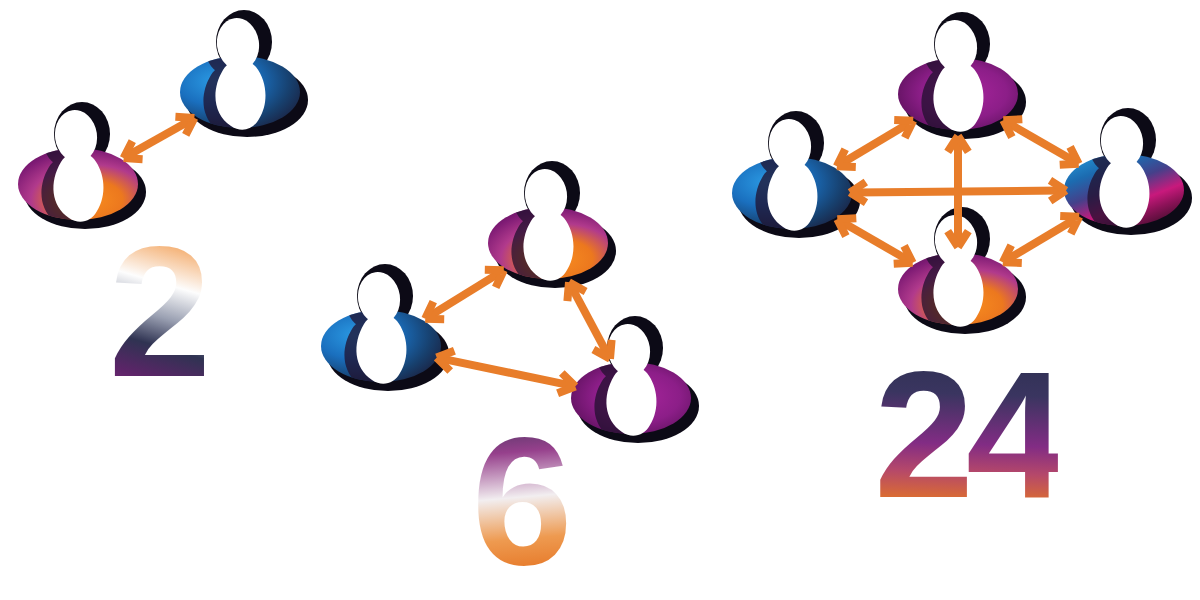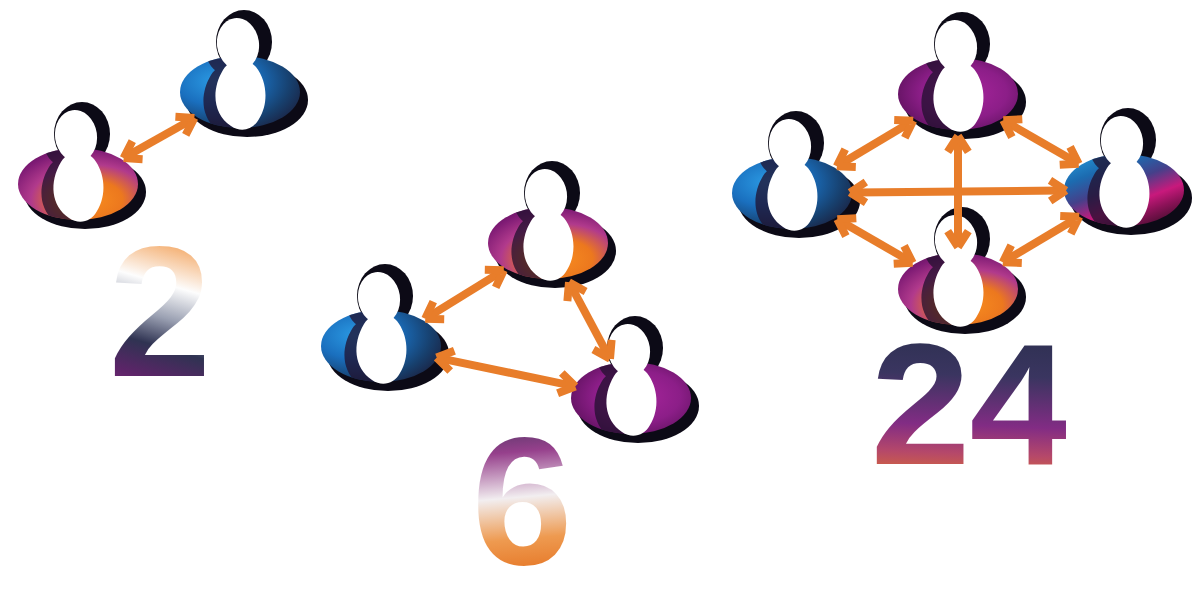--- a/index.html
+++ b/index.html
@@ -272,14 +272,14 @@
         </g>
         <g stroke="#E87D2A" stroke-width="8" fill="none" stroke-linejoin="miter">
           <line x1="1007.1" y1="259.7" x2="1074.9" y2="219.3"></line>
           <path d="M 1021.8 263.0 L 1002.8 262.3 M 1011.2 245.3 L 1002.8 262.3"></path>
           <path d="M 1060.2 216.0 L 1079.2 216.7 M 1070.8 233.7 L 1079.2 216.7"></path>
         </g>
       </g>
     </svg>
   <div class="num" style="left: 158px; top: 312px; font-size: 185px; letter-spacing: -4px; background-image: linear-gradient(196deg, rgb(233, 113, 31) 0%, rgb(245, 182, 126) 18%, rgb(253, 253, 253) 36%, rgb(154, 160, 178) 52%, rgb(47, 51, 82) 66%, rgb(92, 36, 104) 82%, rgb(140, 45, 132) 100%);">2</div>
   <div class="num" style="left: 520px; top: 501px; font-size: 182px; letter-spacing: -4px; background-image: linear-gradient(175deg, rgb(47, 51, 82) 0%, rgb(150, 64, 140) 24%, rgb(242, 238, 240) 48%, rgb(238, 154, 80) 70%, rgb(228, 112, 30) 92%, rgb(216, 101, 28) 100%);">6</div>
-  <div class="num" style="left: 966px; top: 416px; font-size: 180px; letter-spacing: -8px; background-image: linear-gradient(182deg, rgb(43, 47, 78) 0%, rgb(58, 53, 96) 28%, rgb(130, 44, 132) 55%, rgb(181, 72, 106) 70%, rgb(232, 121, 30) 90%, rgb(240, 150, 74) 100%); font-family: Liberation Mono, monospace;">24</div>
+  <div class="num" style="left: 966px; top: 435px; font-size: 180px; letter-spacing: -8px; background-image: linear-gradient(182deg, rgb(43, 47, 78) 0%, rgb(58, 53, 96) 28%, rgb(130, 44, 132) 55%, rgb(181, 72, 106) 70%, rgb(232, 121, 30) 90%, rgb(240, 150, 74) 100%);">24</div>
 </div>
 
 </body></html>

